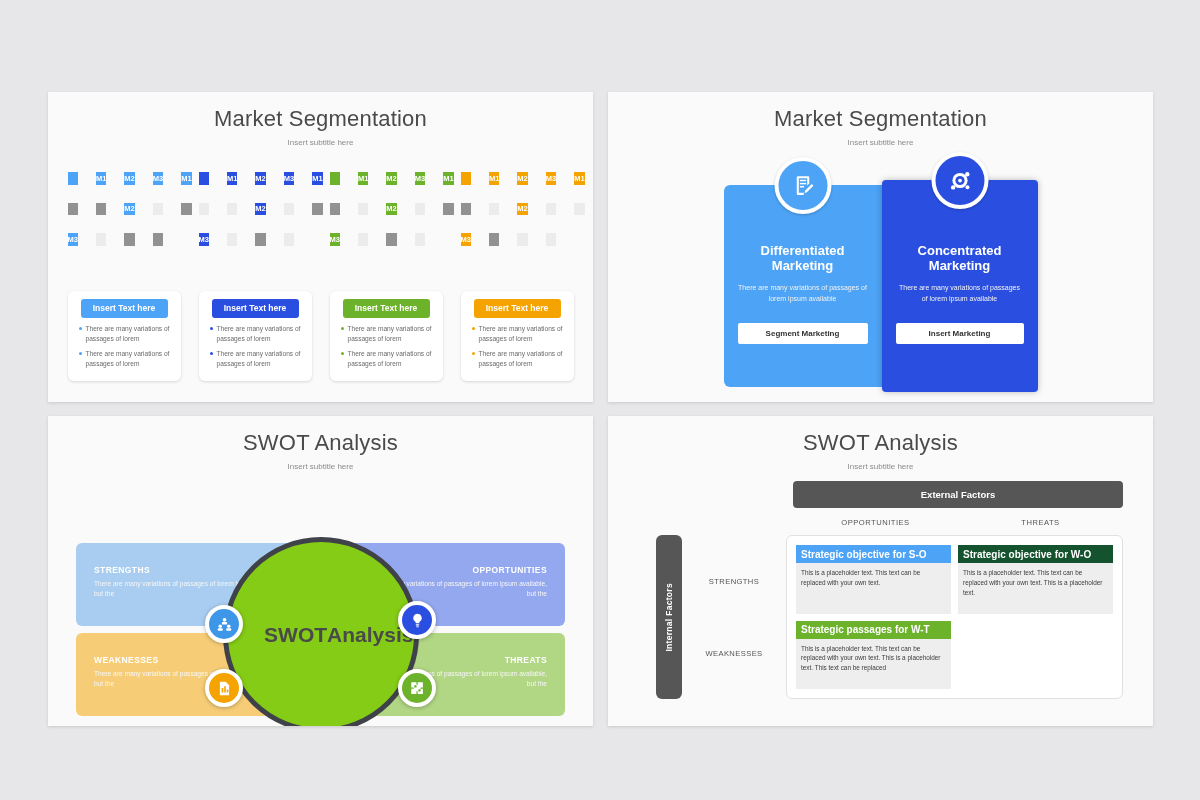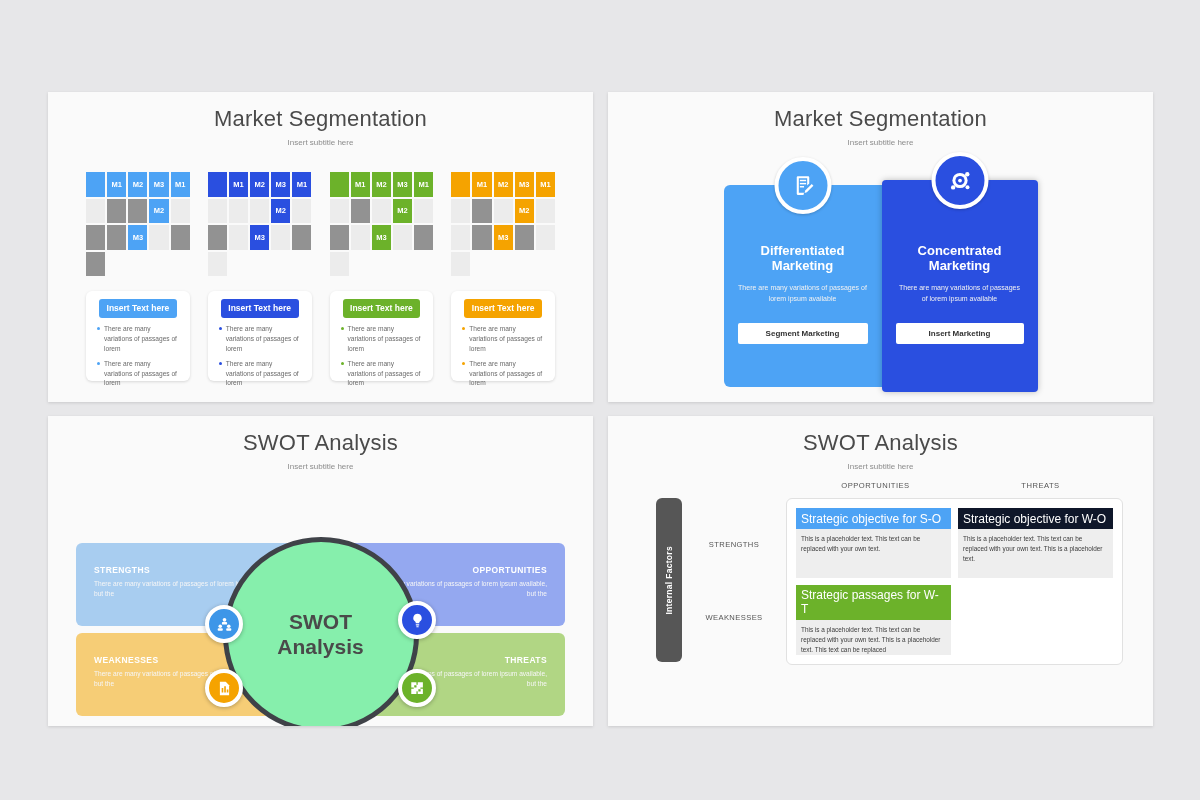--- a/index.html
+++ b/index.html
@@ -44,23 +44,23 @@
   
   .seg-grids {
     display: flex;
     justify-content: center;
     gap: 18px;
     padding: 25px 38px 0 38px;
   }
   .seg-col { width: 113px; }
   .grid {
     display: grid;
-    grid-template-columns: repeat(5, 1fr);
+    grid-template-columns: repeat(6, 1fr);
     grid-template-rows: repeat(4, 1fr);
-    gap: 2px;
+    gap: 18px;
     height: 104px;
   }
   .gc { font-size: 7.5px; font-weight: bold; color: #fff;
         display: flex; align-items: center; justify-content: center; }
   .gc.hd { }
   .gc.empty { background: #ececec; }
   .gc.fill { background: #929292; }
 
   .seg-card {
     margin-top: 15px;
@@ -155,24 +155,24 @@
   .q-tr { right: 28px; top: 62px; text-align: right; }
   .q-bl { left: 28px;  top: 152px; }
   .q-br { right: 28px; top: 152px; text-align: right; }
 
   .swot-circle {
     position: absolute;
     left: 50%; top: 56px;
     transform: translateX(-50%);
     width: 196px; height: 196px;
     border-radius: 50%;
-    background: #86efac;
+    background: #84cc16;
     border: 5px solid #3f4248;
-    display: flex; flex-direction: column;
-    align-items: center; justify-content: center;
+    display: flex; flex-direction: row;
+    align-items: center; justify-content: flex-end;
     z-index: 4;
   }
   .swot-circle div { font-size: 21px; font-weight: bold; color: #4a4a4a; line-height: 1.18; }
 
   .sbadge {
     position: absolute;
     width: 38px; height: 38px;
     border-radius: 50%;
     border: 4px solid #fff;
     display: flex; align-items: center; justify-content: center;
@@ -232,21 +232,21 @@
     border: 1px solid #e1e1e1;
     border-radius: 6px;
     padding: 9px;
     display: grid;
     grid-template-columns: 1fr 1fr;
     grid-template-rows: 1fr 1fr;
     gap: 7px;
   }
   .cell { background: #eeeeee; display: flex; flex-direction: column; }
   .cell-head {
-    color: #fff; font-size: 12px; font-weight: normal;
+    color: #fff; font-size: 10px; font-weight: bold;
     padding: 3.5px 5px;
   }
   .cell-body { font-size: 6.4px; color: #3c3c3c; line-height: 1.55; padding: 5px 5px 0 5px; }
 </style>
 </head>
 <body>
 
 <div class="board">
 
   <div class="slide">
@@ -453,39 +453,40 @@
             <path fill="#6cb22a" d="M7.4 7.4h3.2v3.2H7.4zM13.2 13.2h3.2v3.2h-3.2z"></path>
           </svg>
         </div>
       </div>
   </div>
 
   <div class="slide">
     <div class="s-title">SWOT Analysis</div>
     <div class="s-sub">Insert subtitle here</div>
     <div class="tows">
+      <div class="ext-bar">External Factors</div>
       <div class="ext-heads" id="tows-col-heads">
           <span>OPPORTUNITIES</span>
           <span>THREATS</span>
         </div>
       <div class="tows-body">
         <div class="int-bar">
           <span>Internal Factors</span>
         </div>
         <div class="row-heads" id="tows-row-heads">
             <span>STRENGTHS</span>
             <span>WEAKNESSES</span>
           </div>
         <div class="matrix" id="tows-matrix">
             <div class="cell">
               <div class="cell-head" style="background: rgb(77, 163, 245);">Strategic objective for S-O</div>
               <div class="cell-body">This is a placeholder text. This text can be replaced with your own text.</div>
             </div>
             <div class="cell">
-              <div class="cell-head" style="background: #0f172a;">Strategic objective for W-O</div>
+              <div class="cell-head" style="background: #14532d;">Strategic objective for W-O</div>
               <div class="cell-body">This is a placeholder text. This text can be replaced with your own text. This is a placeholder text.</div>
             </div>
             <div class="cell">
               <div class="cell-head" style="background: rgb(108, 178, 42);">Strategic passages for W-T</div>
               <div class="cell-body">This is a placeholder text. This text can be replaced with your own text. This is a placeholder text. This text can be replaced</div>
             </div>
           </div>
       </div>
     </div>
   </div>

